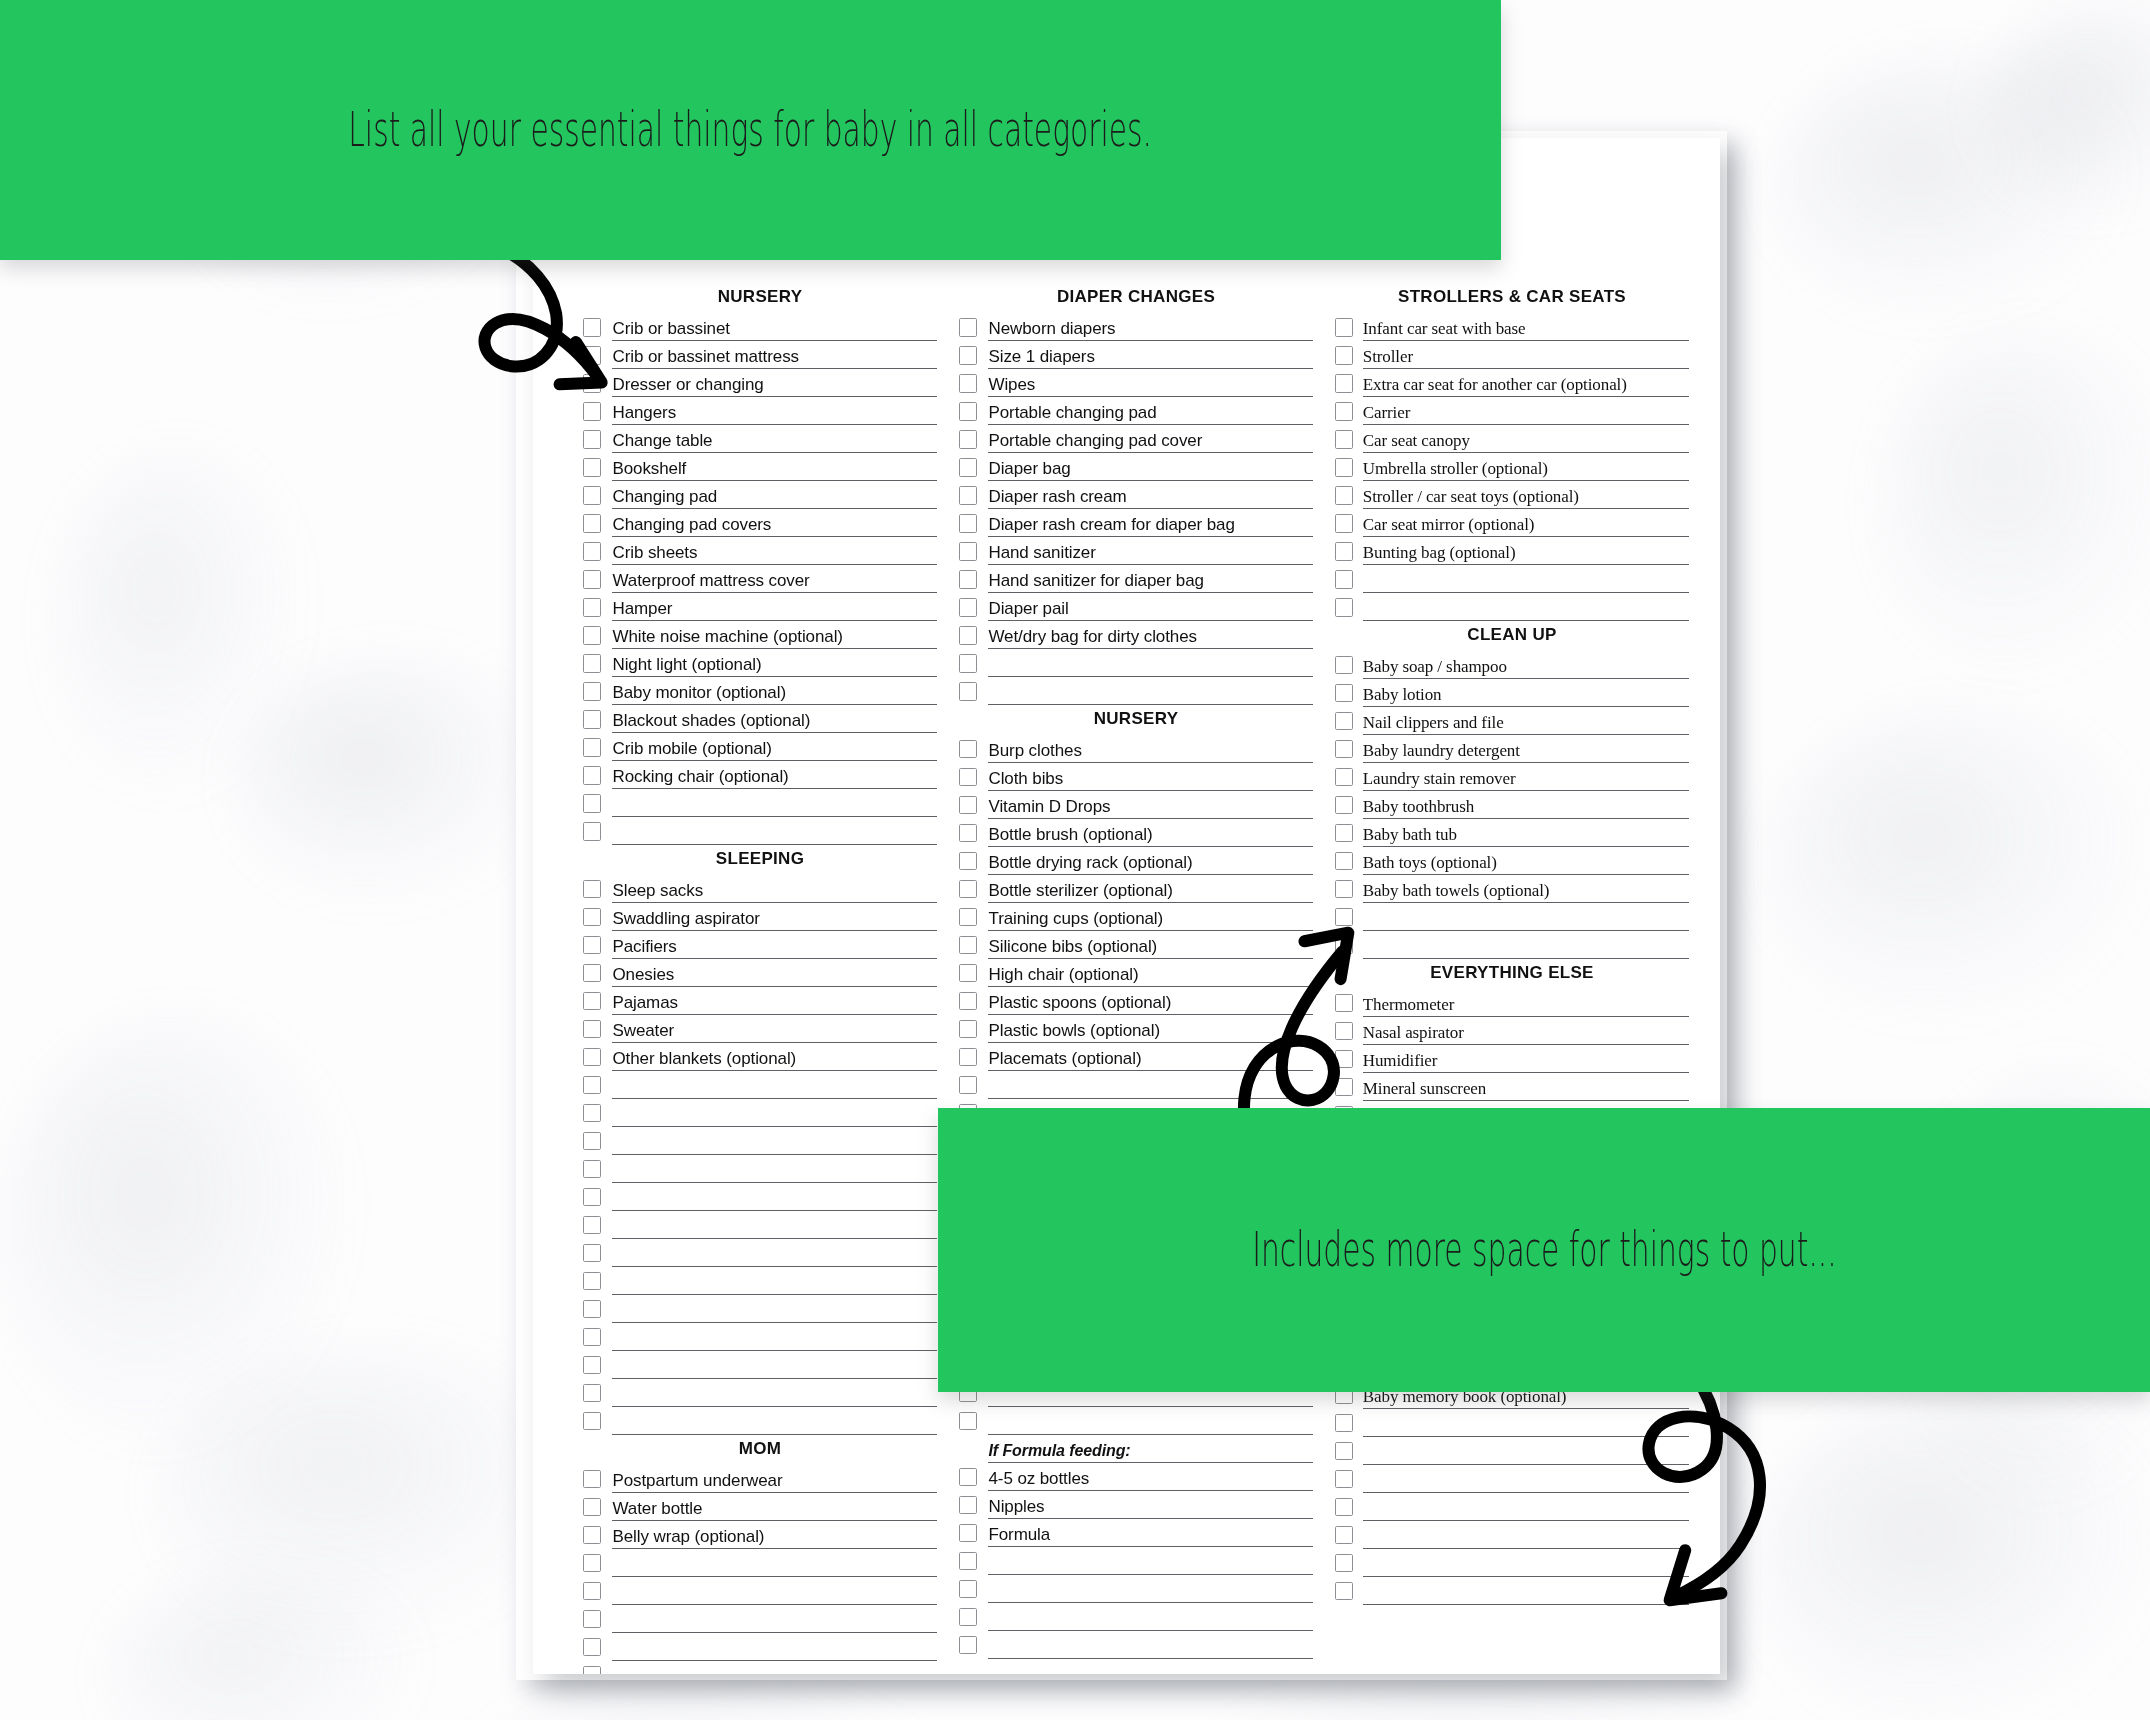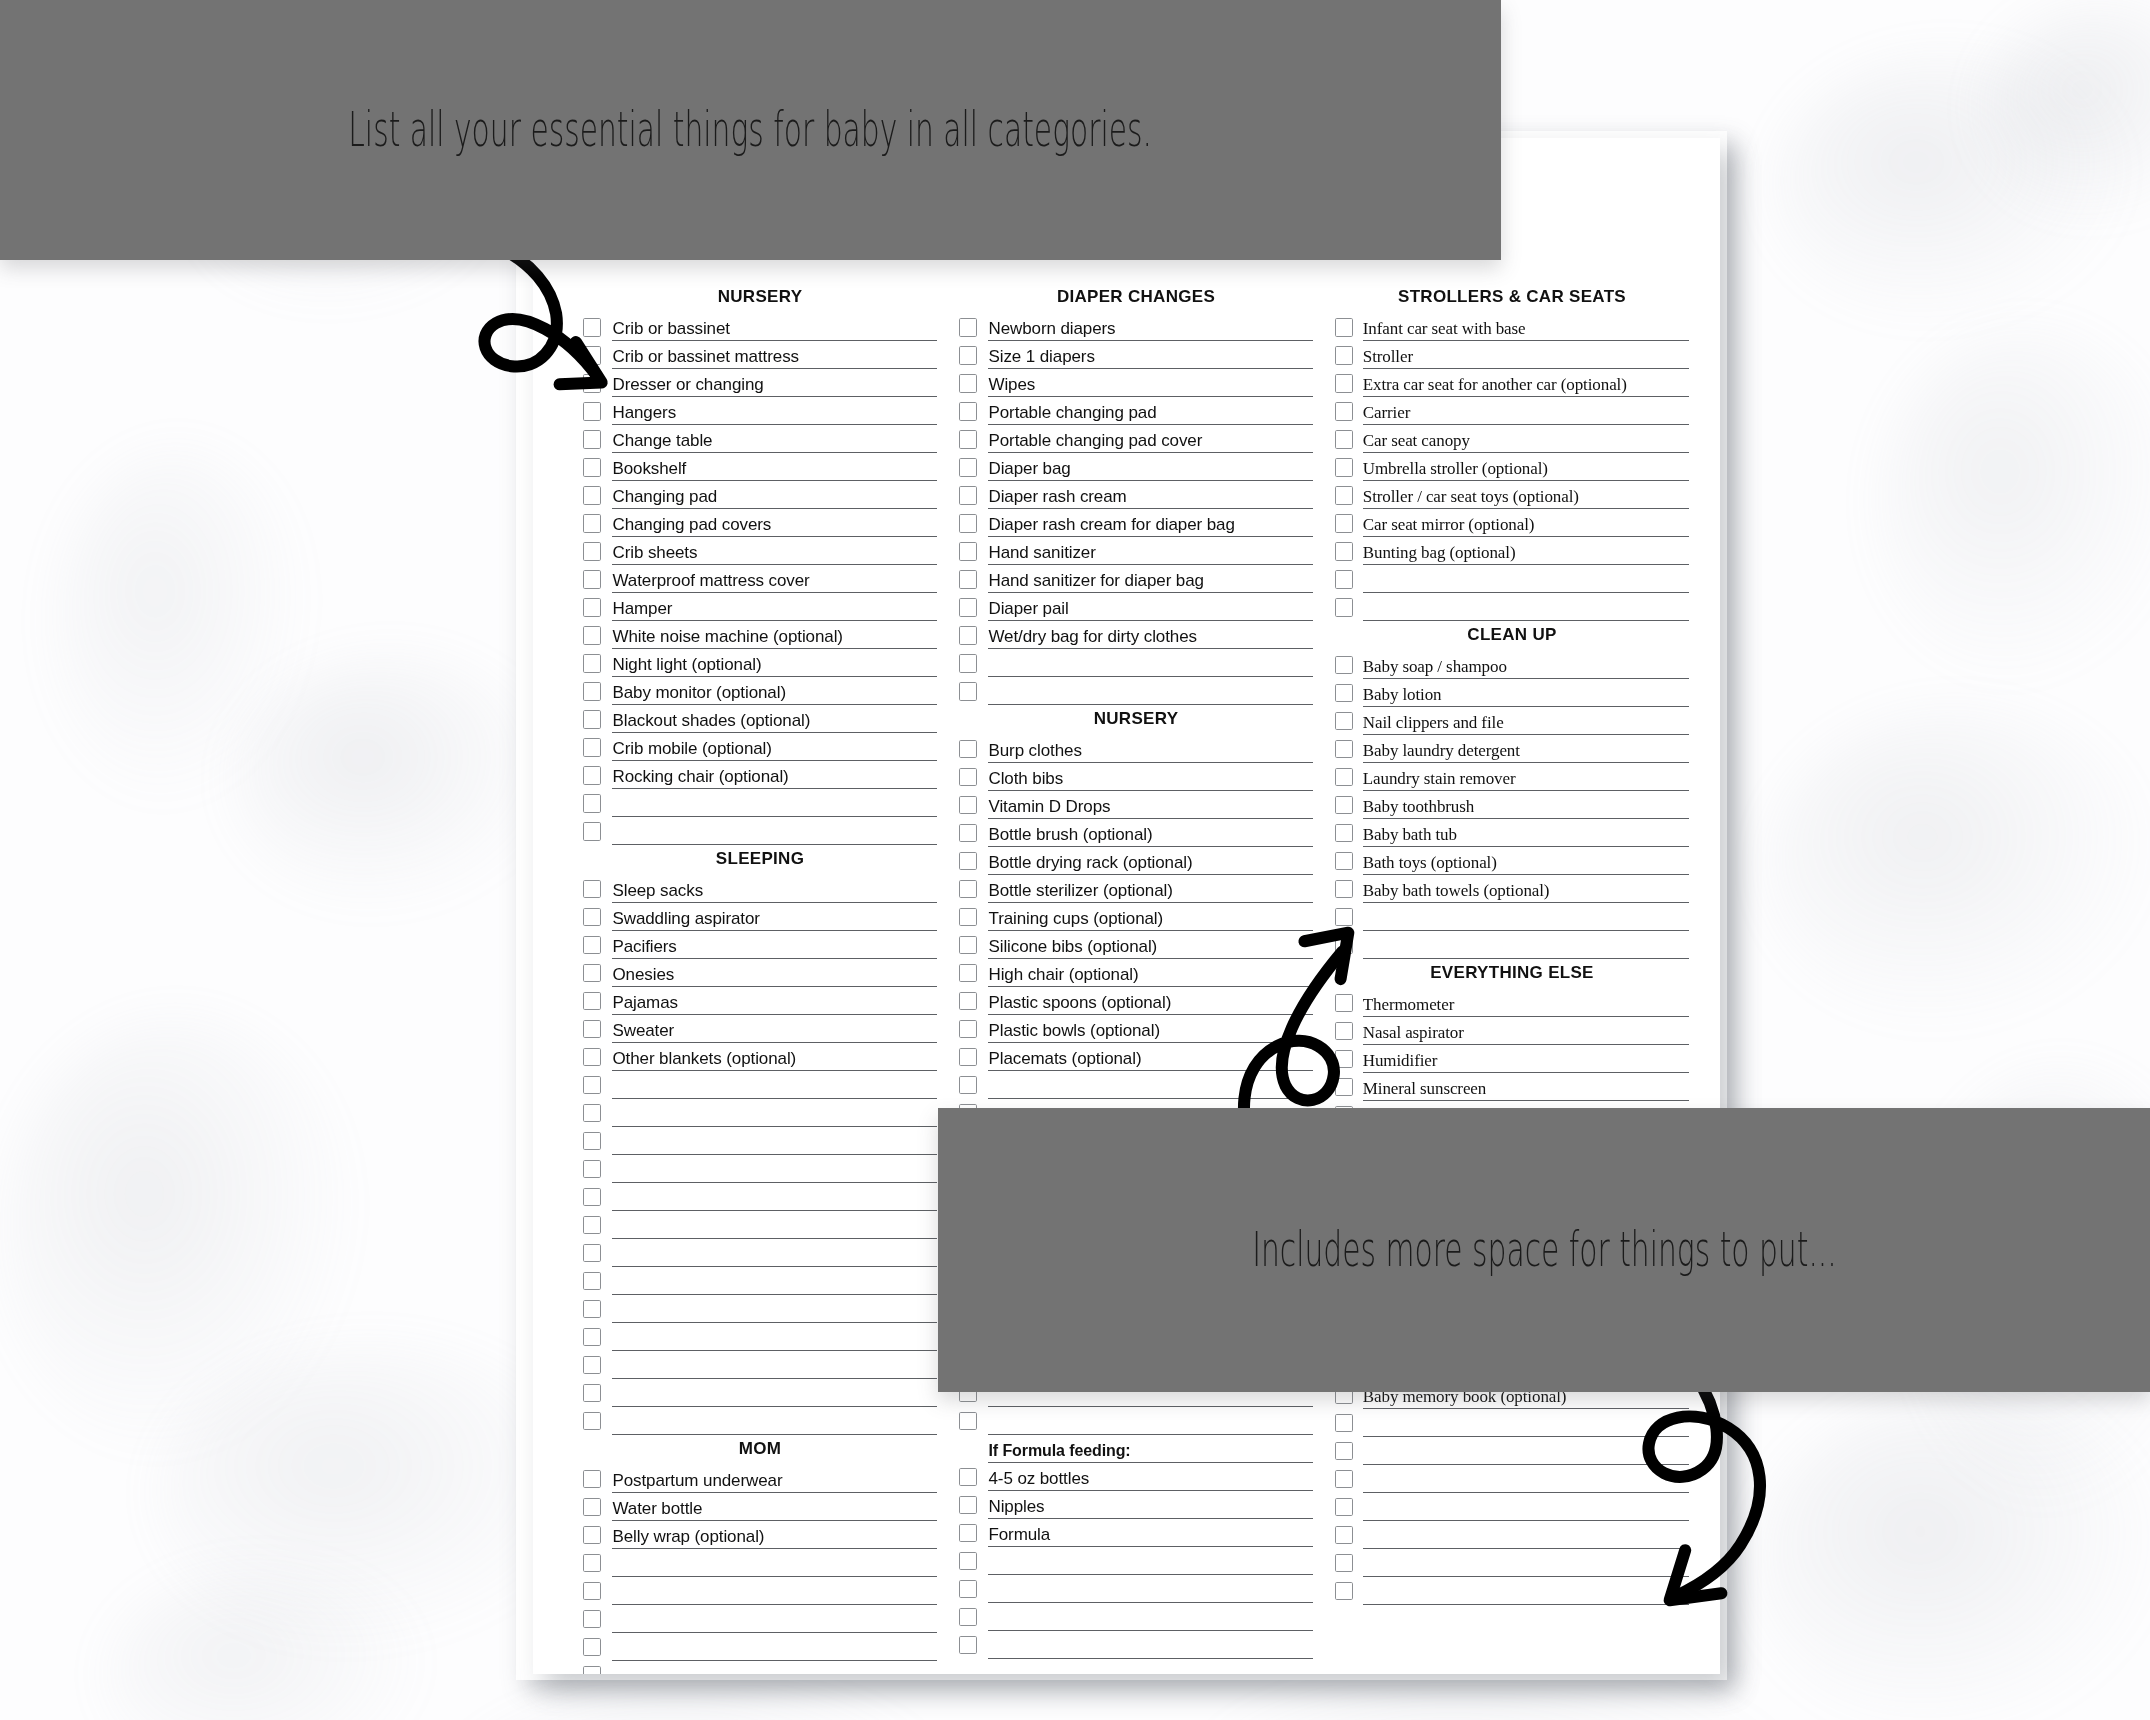--- a/index.html
+++ b/index.html
@@ -47,32 +47,32 @@
     background:#fff;border-radius:1.7px;margin-bottom:4.3px;
   }
   .lbl-wrap{
     flex:1 1 auto;margin-left:11.2px;border-bottom:1.5px solid #5d6064;
     min-height:22.4px;display:flex;align-items:flex-end;
   }
   .lbl{
     font-size:17px;color:#111;line-height:1.18;white-space:nowrap;
     padding-bottom:0.9px;letter-spacing:-0.1px;
   }
-  .lbl.ital{font-weight:bold;font-size:16px;}
+  .lbl.ital{font-style:italic;font-weight:bold;font-size:16px;}
   .lbl.blank{color:transparent;}
 
   
   .col3 .lbl-wrap{margin-left:9.5px;font-family:Liberation Serif, serif;}
 
   
   .arrow{position:absolute;pointer-events:none;}
 
   
   .callout{
-    position:absolute;background:#737373;
+    position:absolute;background:#22c55e;
     box-shadow:0 8.6px 19px rgba(80,80,88,.22);
     display:flex;align-items:center;justify-content:center;
   }
   .callout p{
     margin:0;text-align:center;color:#1b1b1b;
     font-family:"DejaVu Sans",sans-serif;
     font-weight:300;
     font-size:48px;line-height:1.28;
     transform:scaleX(.62);
     white-space:pre-line;

